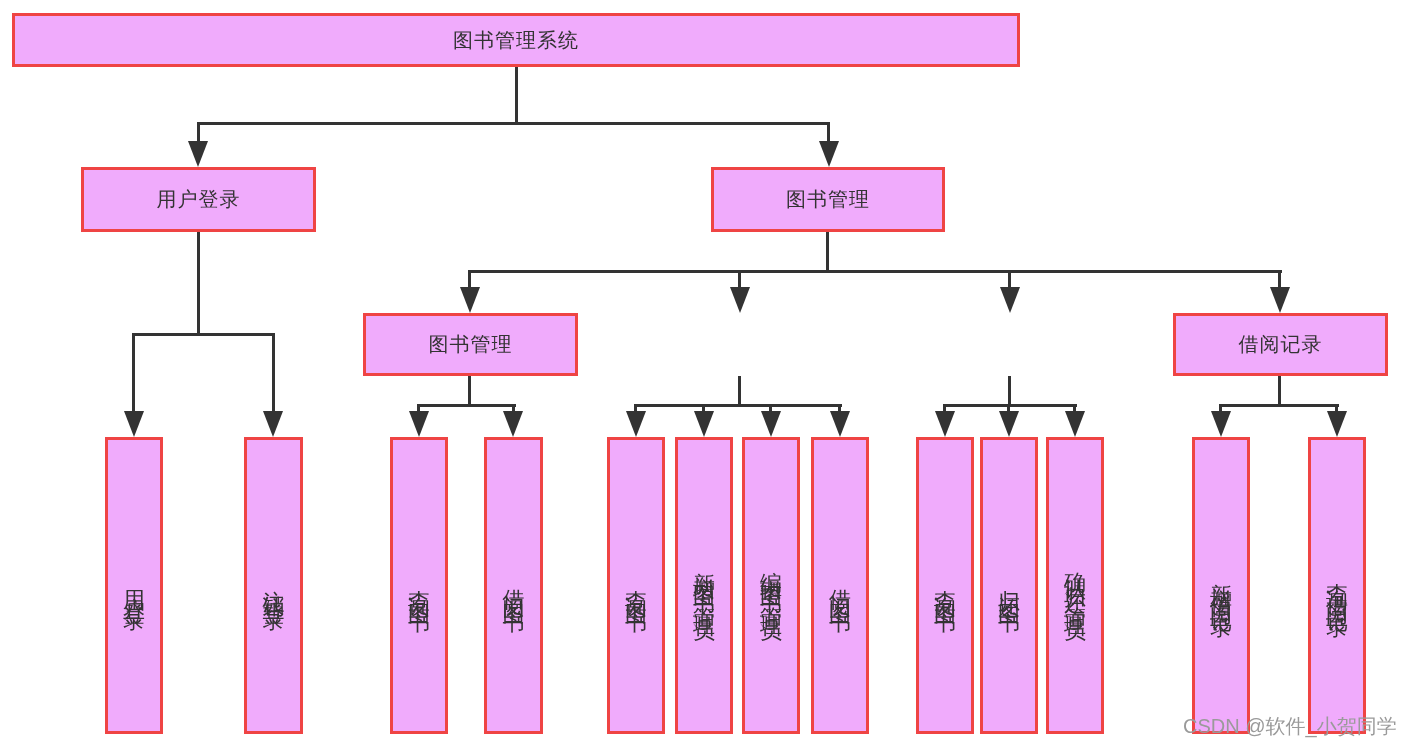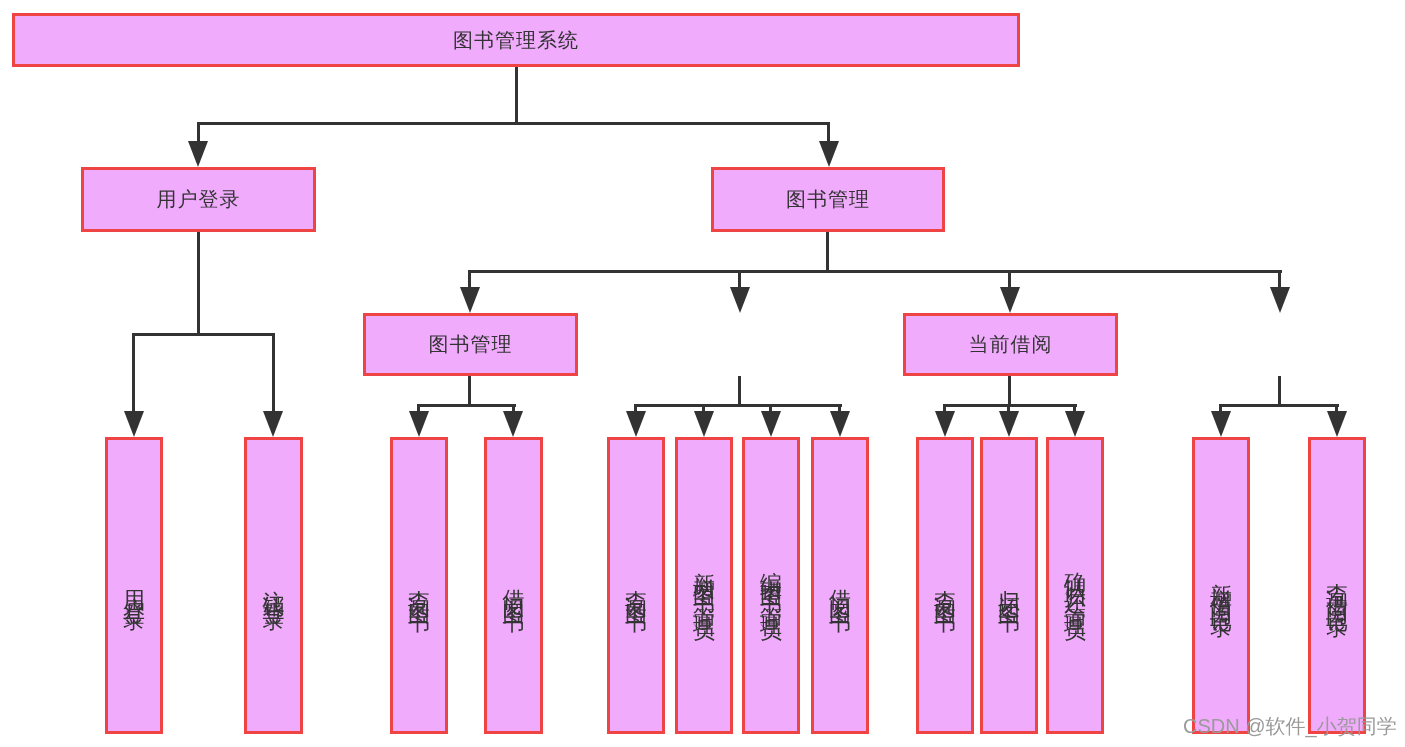--- a/index.html
+++ b/index.html
@@ -66,22 +66,22 @@
   <div class="vl" style="left:1008px;top:270px;height:22px"></div>
   <div class="vl" style="left:1278px;top:270px;height:22px"></div>
   <div class="ar" style="left:460px;top:287px"></div>
   <div class="ar" style="left:730px;top:287px"></div>
   <div class="ar" style="left:1000px;top:287px"></div>
   <div class="ar" style="left:1270px;top:287px"></div>
 
   <div class="box" style="left:363px;top:313px;width:215px;height:63px">
     <span class="lbl">图书管理</span>
   </div>
-  <div class="box" style="left:903px;top:313px;width:215px;height:63px">
-    <span class="lbl">当前借阅</span>
+  <div class="box" style="left:1173px;top:313px;width:215px;height:63px">
+    <span class="lbl">借阅记录</span>
   </div>
 
   <div class="vl" style="left:468px;top:376px;height:31px"></div>
   <div class="hl" style="left:417px;top:404px;width:99px"></div>
   <div class="vl" style="left:417px;top:404px;height:12px"></div>
   <div class="vl" style="left:512px;top:404px;height:12px"></div>
   <div class="ar" style="left:409px;top:411px"></div>
   <div class="ar" style="left:503px;top:411px"></div>
 
   <div class="vl" style="left:738px;top:376px;height:31px"></div>

